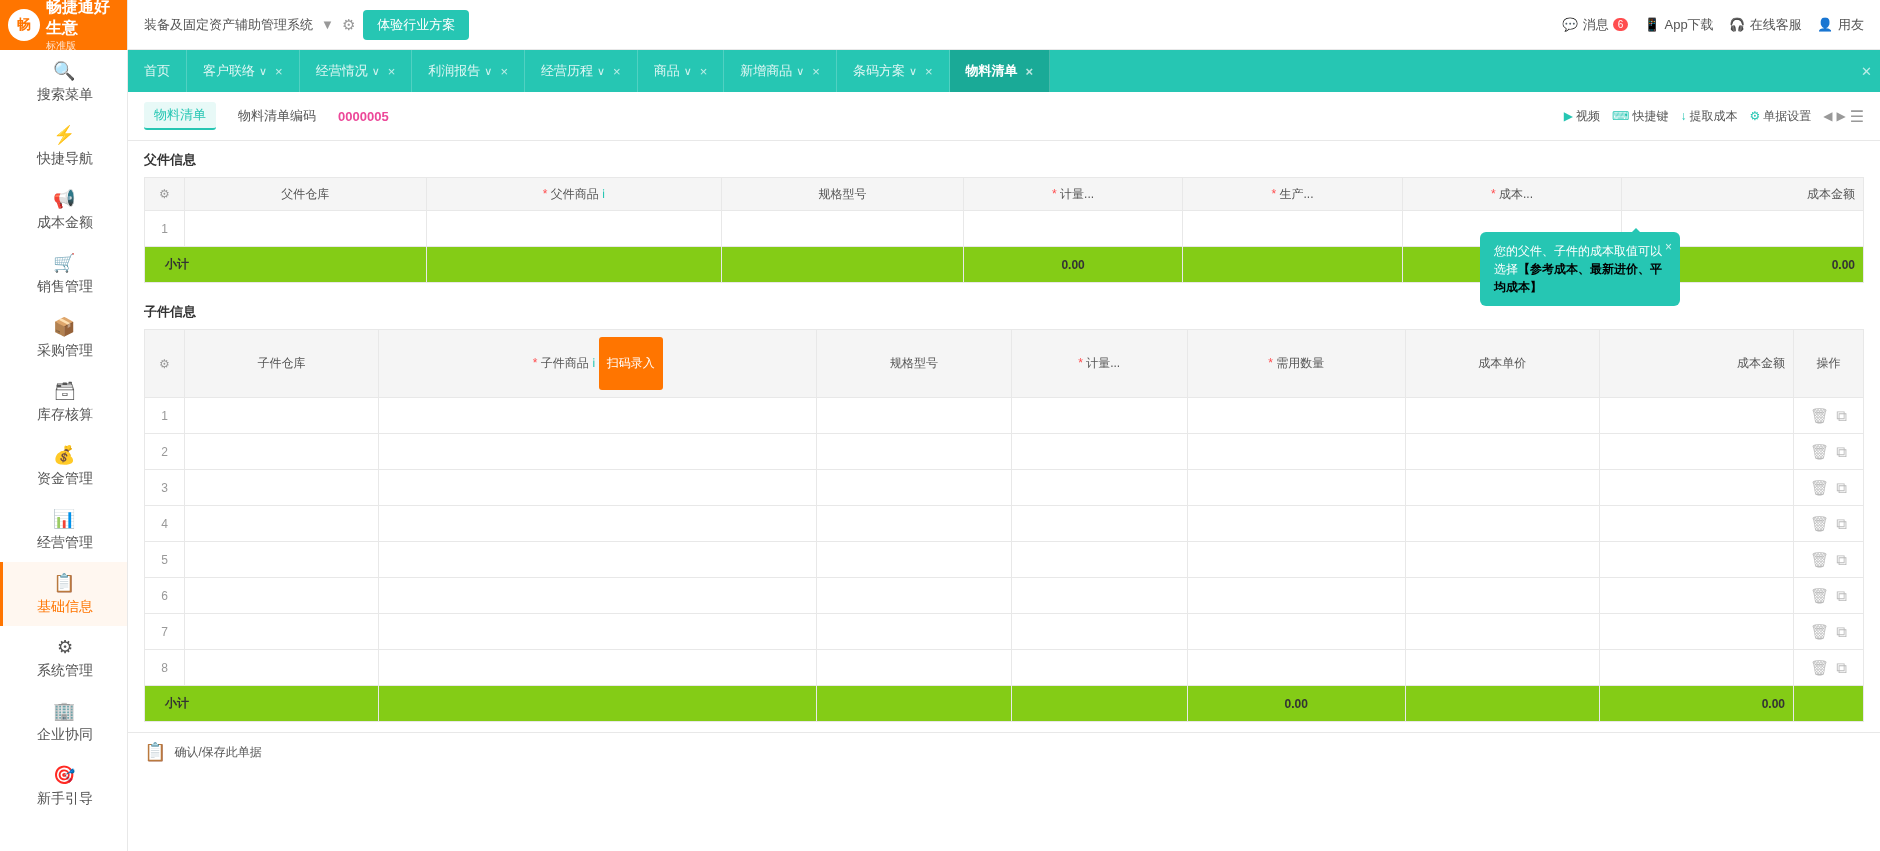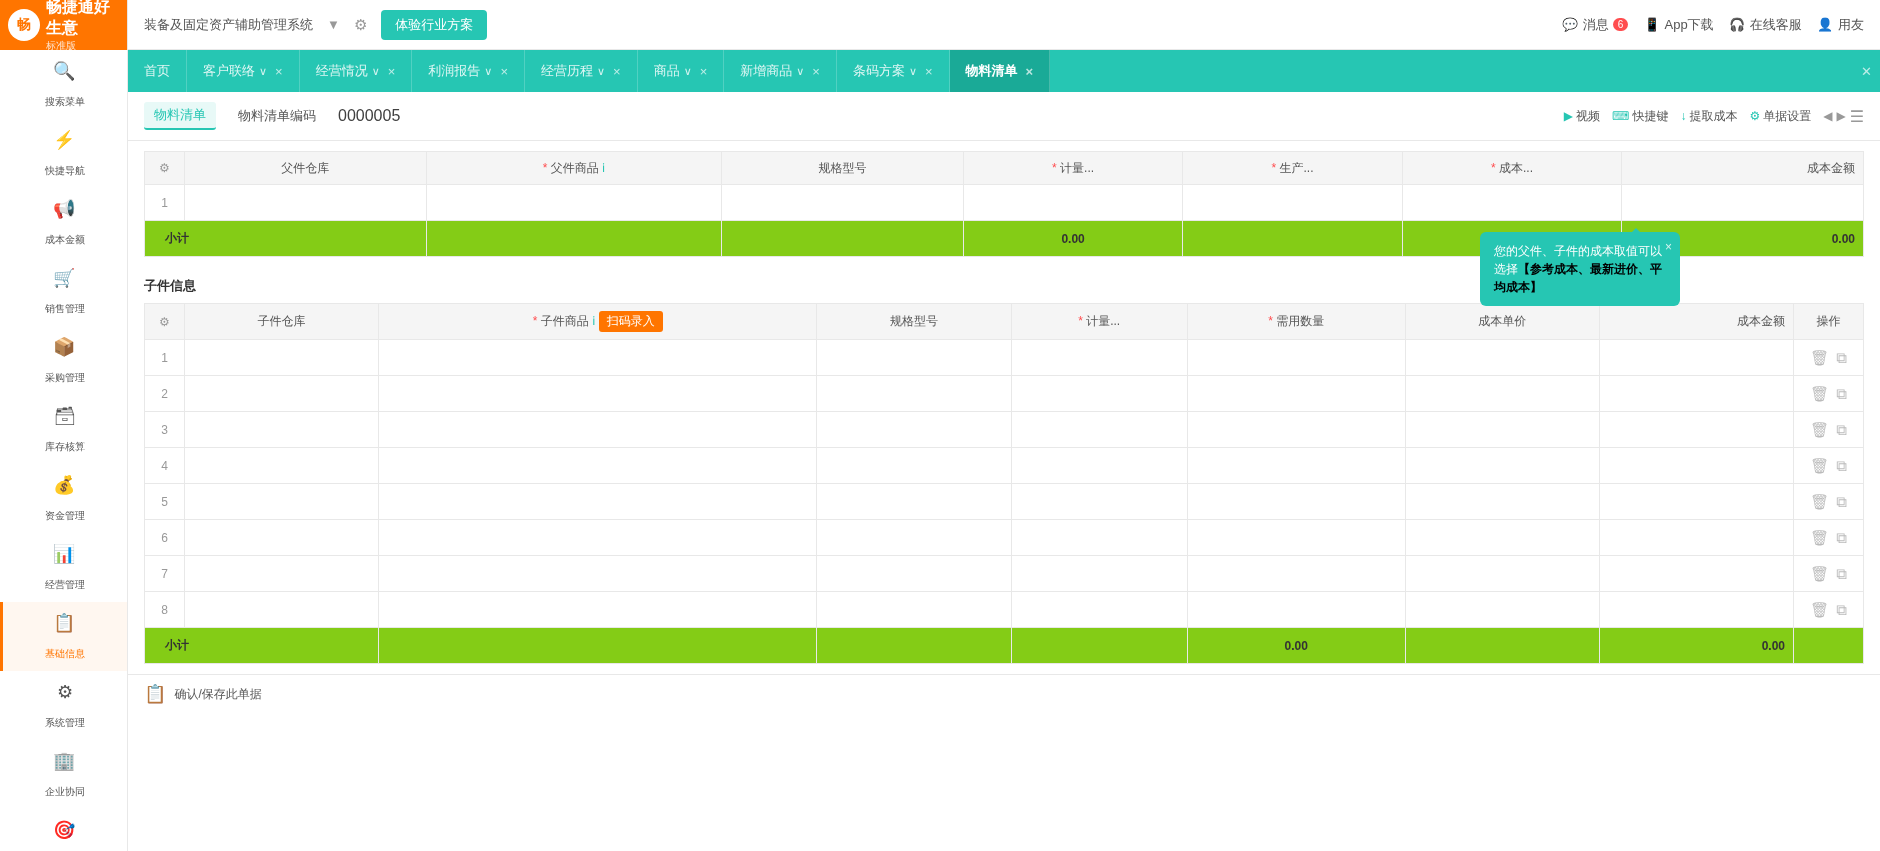--- a/index.html
+++ b/index.html
@@ -41,36 +41,36 @@
       display: flex; flex-direction: column; align-items: center;
       padding: 10px 6px;
       cursor: pointer;
       color: #555;
       border-left: 3px solid transparent;
       text-align: center;
       gap: 4px;
     }
     .sidebar-item.active { background: #fff7f0; color: #ff7500; border-left-color: #ff7500; }
     .sidebar-item-icon { font-size: 18px; }
-    .sidebar-item-label { font-size: 10px; margin-top: 9px; }
+    .sidebar-item-label { font-size: 14px; }
 
     
     .main { flex: 1; display: flex; flex-direction: column; overflow: hidden; }
 
     
     .top-header {
       background: #fff;
       display: flex;
       align-items: center;
       justify-content: space-between;
       padding: 0 16px;
       height: 50px;
       border-bottom: 1px solid #e8e8e8;
     }
-    .top-header-left { display: flex; align-items: center; gap: 14px; }
+    .top-header-left { display: flex; align-items: center; gap: 8px; }
     .top-header-right { display: flex; align-items: center; gap: 16px; color: #555; font-size: 13px; }
     .header-btn { display: flex; align-items: center; gap: 4px; cursor: pointer; }
     .badge { background: #ff4d4f; color: #fff; border-radius: 10px; font-size: 10px; padding: 1px 5px; }
 
     
     .exp-btn {
       background: #26c6b3;
       color: #fff;
       border: none;
       padding: 6px 14px;
@@ -199,21 +199,21 @@
       background: #84cc16;
       font-weight: bold;
     }
     .data-table .row-num { color: #999; text-align: center; width: 40px; }
 
     .scan-btn {
       background: #ff7500;
       color: #fff;
       border: none;
       border-radius: 3px;
-      padding: 2px 8px;
+      padding: 18px 8px;
       font-size: 12px;
       cursor: pointer;
     }
 
     .op-icon { color: #bbb; cursor: pointer; font-size: 15px; margin: 0 2px; }
 
     .settings-icon { color: #999; cursor: pointer; }
     .col-settings { width: 36px; text-align: center; }
 
     .nav-close-btn {
@@ -374,21 +374,21 @@
       <span class="nav-close-btn">×</span>
     </div>
     <div style="margin-left:auto;color:rgba(255,255,255,0.7);padding:0 8px;cursor:pointer;">✕</div>
   </div>
 
   <div class="content" style="position:relative;">
 
     <div class="page-header">
       <div class="page-tab active">物料清单</div>
       <div class="page-tab">物料清单编码</div>
-      <span style="font-size:16px;color:#404040;font-weight:normal;">0000005</span>
+      <span style="font-size:13px;color:#ec4899;font-weight:bold;">0000005</span>
       <div class="page-actions">
         <div class="action-btn">
           <span style="color:#26c6b3;">▶</span>
           <span>视频</span>
         </div>
         <div class="action-btn">
           <span style="color:#26c6b3;">⌨</span>
           <span>快捷键</span>
         </div>
         <div class="action-btn">
@@ -406,20 +406,21 @@
         </div>
       </div>
     </div>
 
     <div class="tooltip-popup">
       <span class="tooltip-close">×</span>
       <span>您的父件、子件的成本取值可以选择<span class="tooltip-accent">【参考成本、最新进价、平均成本】</span></span>
     </div>
 
     <div class="section">
+      <div class="section-title">父件信息</div>
       <table class="data-table">
         <thead>
           <tr>
             <th class="col-settings">
               <span class="settings-icon">⚙</span>
             </th>
             <th>父件仓库</th>
             <th>
               <span class="required">*</span>
               <span>父件商品</span>

